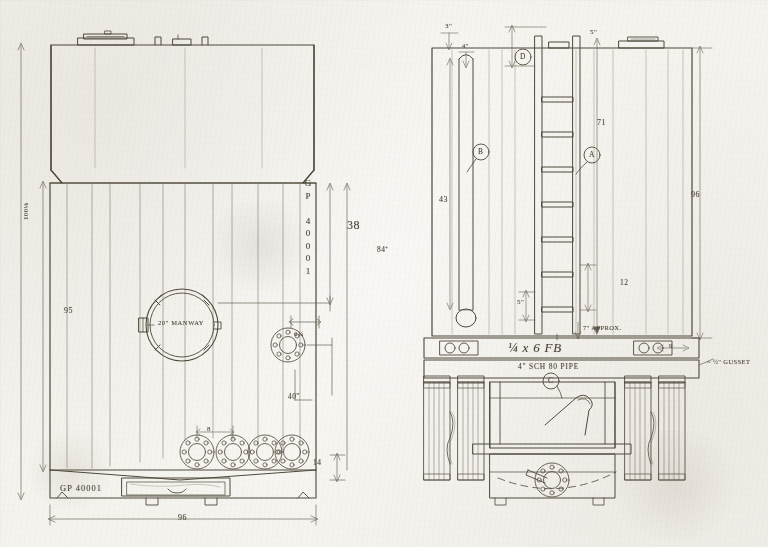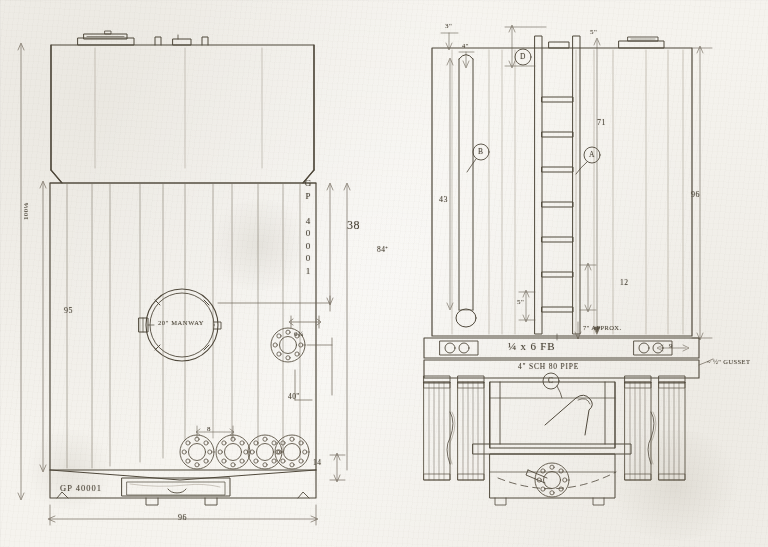--- a/index.html
+++ b/index.html
@@ -394,21 +394,21 @@
   <div class="lbl" style="left:462px;top:42px;font-size:6.5px;">4"</div>
   <div class="lbl" style="left:439px;top:195px;font-size:8px;">43</div>
   <div class="lbl" style="left:590px;top:28px;font-size:7px;">5"</div>
   <div class="lbl" style="left:597px;top:118px;font-size:8px;">71</div>
   <div class="lbl" style="left:580px;top:278px;font-size:7.5px;padding-left:40px;">12</div>
   <div class="lbl" style="left:517px;top:298px;font-size:7px;">5"</div>
   <div class="lbl" style="left:583px;top:324px;font-size:6.5px;">7" APPROX.</div>
   <div class="lbl" style="left:691px;top:190px;font-size:8px;">96</div>
   <div class="lbl" style="left:669px;top:342px;font-size:7px;">9</div>
 
-  <div class="lbl" style="left:508px;top:340px;font-size:11px;letter-spacing:0.8px;">¼ x 6 FB</div>
+  <div class="lbl" style="left:508px;top:340px;font-size:13px;letter-spacing:0.8px;font-style:italic;">¼ x 6 FB</div>
   <div class="lbl" style="left:518px;top:362px;font-size:7.5px;letter-spacing:0.8px;">4" SCH 80 PIPE</div>
   <div class="lbl" style="left:707px;top:358px;font-size:6.5px;">~ ½" GUSSET</div>
 
   <div class="lbl" style="left:520px;top:52px;font-size:7.5px;">D</div>
   <div class="lbl" style="left:478px;top:147px;font-size:7.5px;">B</div>
   <div class="lbl" style="left:589px;top:150px;font-size:7.5px;">A</div>
   <div class="lbl" style="left:548px;top:376px;font-size:7.5px;">C</div>
 
   <div class="grain"></div>
 </div>

